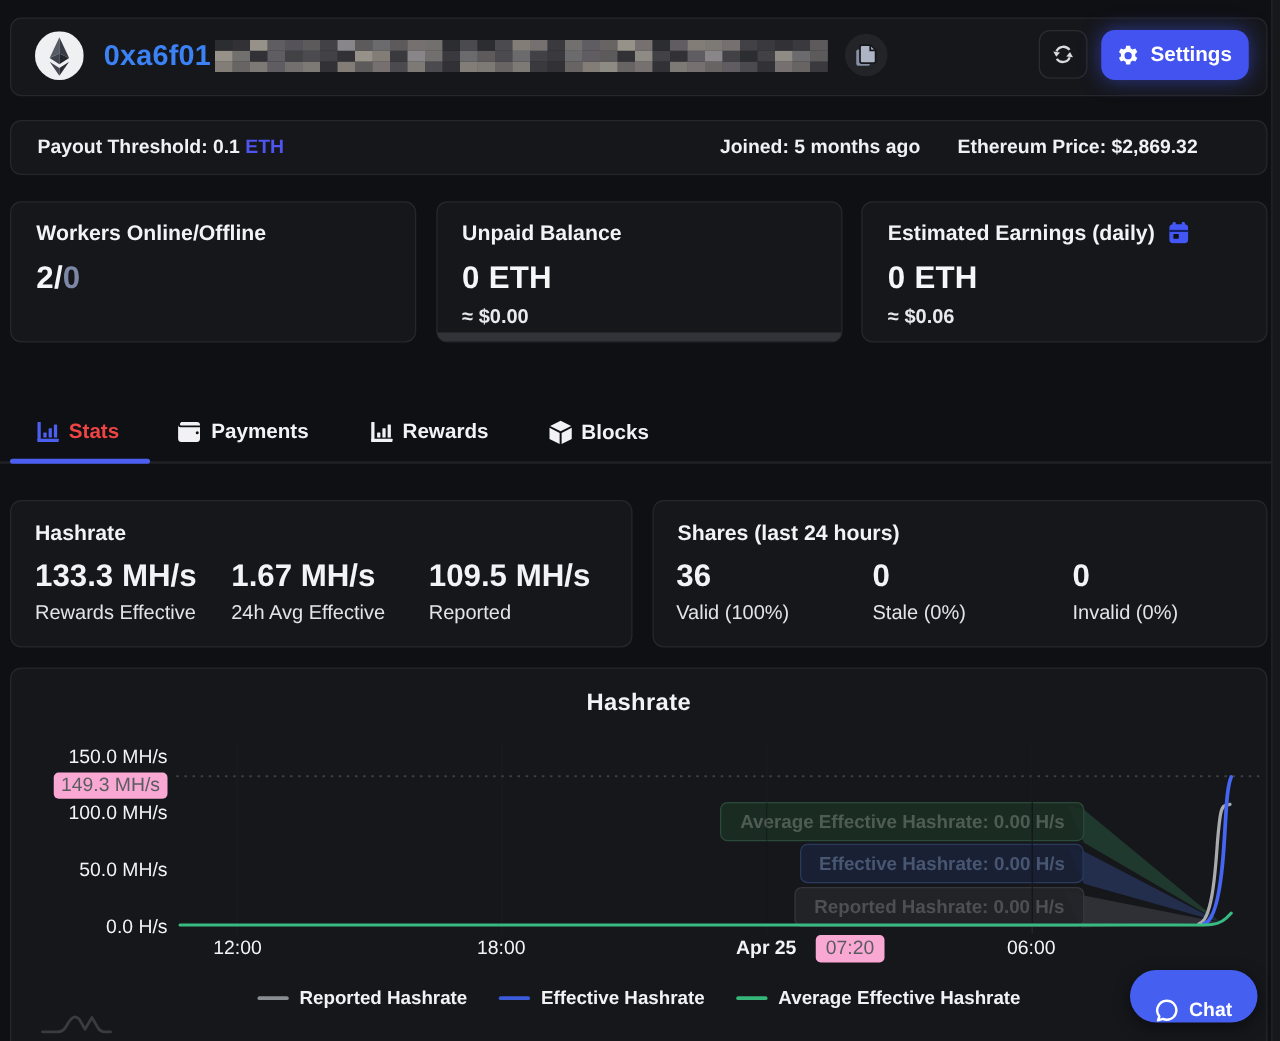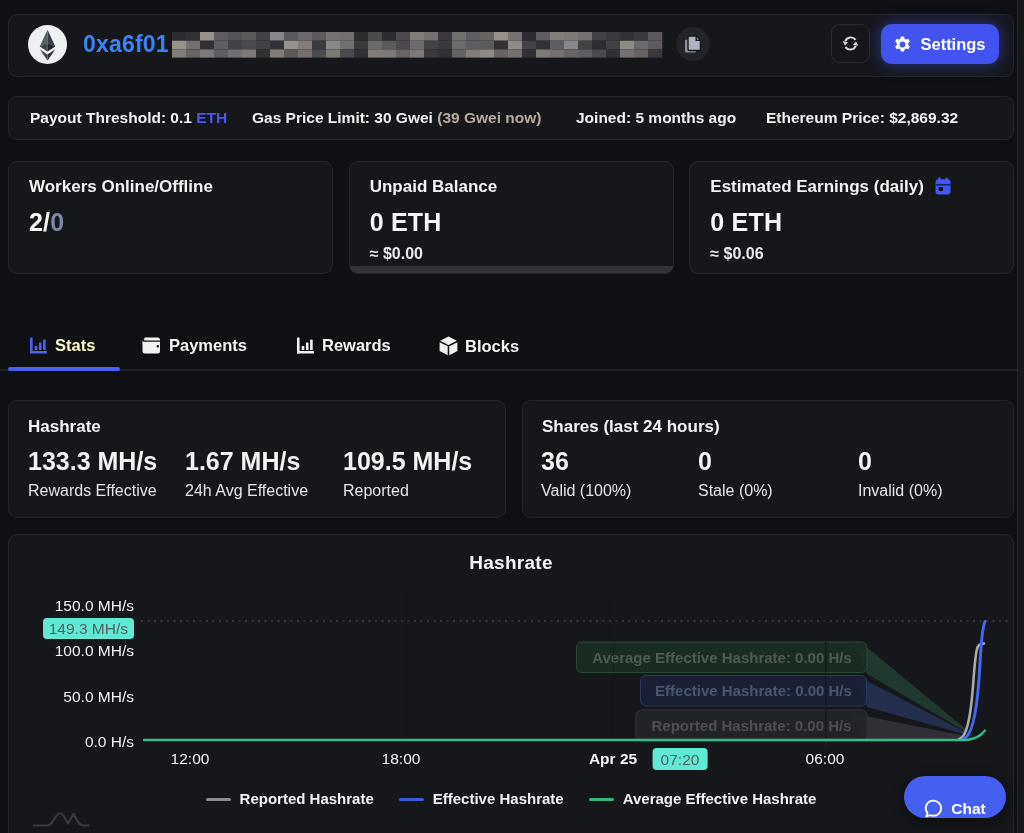--- a/index.html
+++ b/index.html
@@ -33,21 +33,21 @@
 
 .scard{top:400px;height:118px}
 .scard .tt{position:absolute;left:19px;top:16px;font-size:17px;font-weight:bold}
 .scard .num{position:absolute;top:45.5px;font-size:25px;font-weight:bold}
 .scard .lb{position:absolute;top:81px;font-size:16px;color:#e3e4e7}
 
 #chart{left:8px;top:534px;width:1006px;height:330px}
 #ctitle{position:absolute;left:0;top:17px;width:100%;text-align:center;font-size:19px;font-weight:bold;letter-spacing:.3px}
 .ylab{position:absolute;width:125px;text-align:right;font-size:15.5px;color:#eceief}
 .xlab{position:absolute;font-size:15.5px;color:#eceief;transform:translateX(-50%);white-space:nowrap}
-.badge{background:#5eead4;color:#5b5c61;border-radius:4px;padding:2px 6px}
+.badge{background:#f9a8d4;color:#5b5c61;border-radius:4px;padding:2px 6px}
 #legend{position:absolute;left:0;top:255px;width:100%;display:flex;justify-content:center;gap:25px;align-items:center;font-size:15px;font-weight:bold;color:#f1f2f4}
 .dash{display:inline-block;width:25px;height:3.5px;border-radius:2px;margin-right:9px;vertical-align:3px}
 #chat{position:absolute;left:904px;top:776px;width:102px;height:42px;border-radius:21px;background:#4560f1;box-shadow:0 4px 14px rgba(0,0,0,.45);display:flex;align-items:flex-end;justify-content:center;gap:8px;font-size:15.5px;font-weight:bold;color:#fff;z-index:30}
 #rstrip{position:absolute;right:0;top:0;width:7px;height:833px;background:#17181b;border-left:1px solid #242529;z-index:40}
 </style></head><body>
 
 <div id="rstrip"></div>
 
 <div class="card" id="hdr">
   <svg class="abs" style="left:18.5px;top:9.5px" width="39" height="39" viewBox="0 0 39 39">
@@ -189,21 +189,20 @@
   <div id="setb">
     <svg width="17" height="17" viewBox="0 0 17 17">
         <path fill="#fff" d="M6.9 0.5 h3.2 l0.45 2.2 a6.2 6.2 0 0 1 1.55 0.9 l2.15 -0.75 l1.6 2.75 l-1.7 1.5 a6.3 6.3 0 0 1 0 1.8 l1.7 1.5 l-1.6 2.75 l-2.15 -0.75 a6.2 6.2 0 0 1 -1.55 0.9 l-0.45 2.2 h-3.2 l-0.45 -2.2 a6.2 6.2 0 0 1 -1.55 -0.9 l-2.15 0.75 l-1.6 -2.75 l1.7 -1.5 a6.3 6.3 0 0 1 0 -1.8 l-1.7 -1.5 l1.6 -2.75 l2.15 0.75 a6.2 6.2 0 0 1 1.55 -0.9 Z M8.5 5.6 a2.9 2.9 0 1 0 0 5.8 a2.9 2.9 0 1 0 0 -5.8 Z"></path>
       </svg>
     <span>Settings</span>
   </div>
 </div>
 
 <div class="card" id="ibar">
   <span class="v" style="left:21px">Payout Threshold: 0.1 <span class="eth-b">ETH</span></span>
-  <span class="v" style="left:243px">Gas Price Limit: 30 Gwei <span class="dimw">(39 Gwei now)</span></span>
   <span class="v" style="left:567px">Joined: 5 months ago</span>
   <span class="v" style="left:757px">Ethereum Price: $2,869.32</span>
 </div>
 
 <div class="card tcard" style="left:8px">
   <div class="tt">Workers Online/Offline</div>
   <div class="big">2/<span class="gblue">0</span></div>
 </div>
 <div class="card tcard" style="left:348.7px">
   <div class="tt">Unpaid Balance</div>
@@ -220,21 +219,21 @@
       <rect x="0.5" y="6.9" width="15" height="1.7" fill="#16216b"></rect>
       <rect x="3.7" y="10.1" width="4.3" height="3.9" rx="0.7" fill="#101114"></rect>
     </svg>
   </div>
   <div class="big">0 ETH</div>
   <div class="sub">≈ $0.06</div>
 </div>
 
 <div class="abs" id="tabline"></div>
 <div class="abs" id="tabu"></div>
-<div class="tab" style="left:29px;color:#fef9c3">
+<div class="tab" style="left:29px;color:#ef4444">
     <svg width="19" height="19" viewBox="0 0 19 19">
       <g fill="#4c5ff1">
         <rect x="1" y="1.5" width="2.6" height="16" rx="0.5"></rect>
         <rect x="1" y="14.9" width="17" height="2.6" rx="0.5"></rect>
         <rect x="5.7" y="10" width="2.6" height="4" rx="0.5"></rect>
         <rect x="9.9" y="6.5" width="2.6" height="7.5" rx="0.5"></rect>
         <rect x="14.1" y="3.5" width="2.6" height="10.5" rx="0.5"></rect>
       </g>
     </svg>
     <span>Stats</span>

